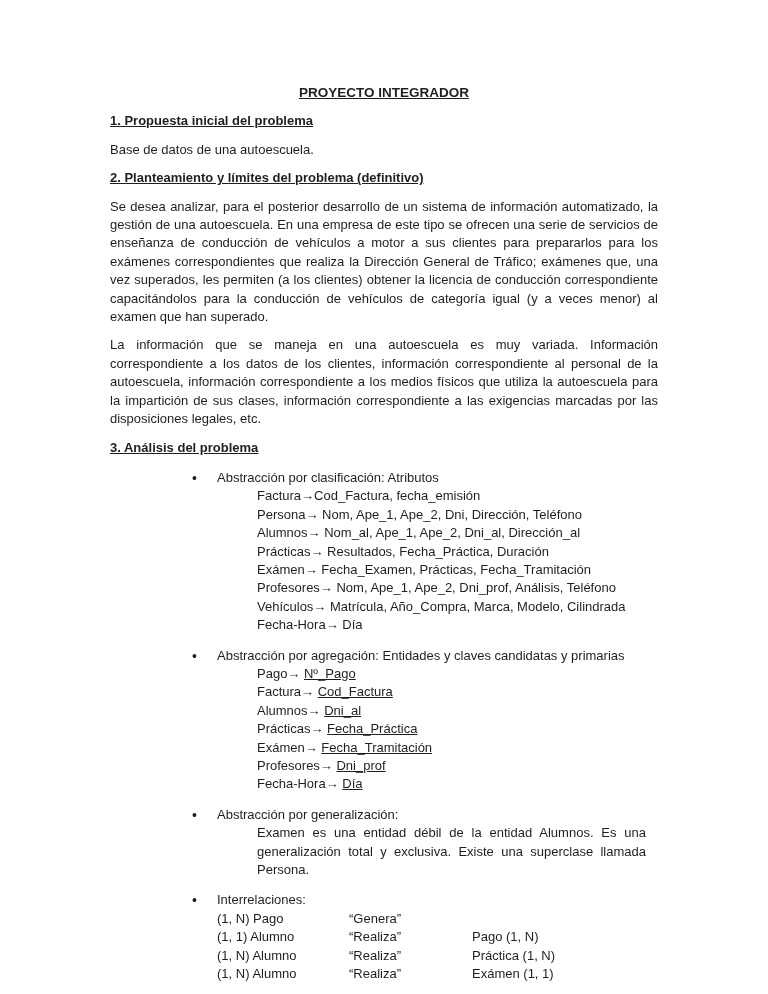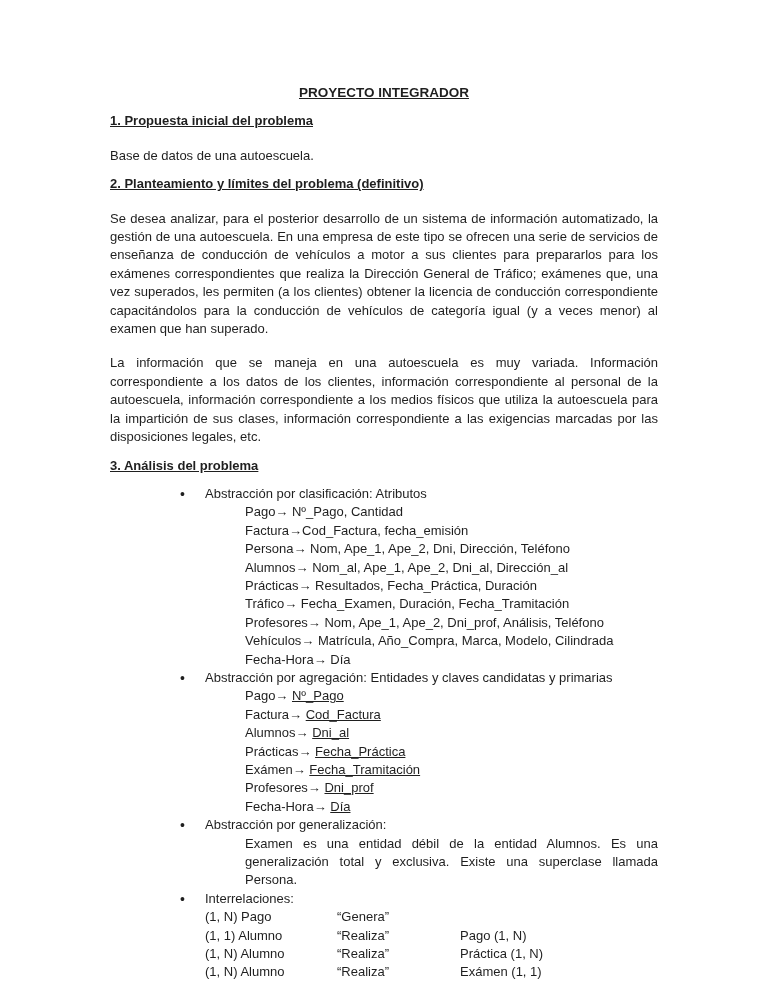--- a/index.html
+++ b/index.html
@@ -26,33 +26,33 @@
     font-size: 13.5px;
     text-decoration: underline;
     margin: 0 0 10px 0;
   }
   .heading {
     font-weight: bold;
     text-decoration: underline;
     margin: 0 0 10px 0;
   }
   .para {
-    margin: 16px 0 10px 0;
+    margin: 4px 0 10px 0;
   }
   .just {
     text-align: justify;
     text-justify: inter-word;
   }
   .blist {
     list-style: none;
     margin: 0;
     padding: 0;
   }
   .blist li {
-    margin: 0;
+    margin: 12px;
     padding: 0;
   }
   .bullet-label {
     position: relative;
     padding-left: 95px;
   }
   .bullet-label::before {
     content: "\2022";
     position: absolute;
     left: 70px;
@@ -86,26 +86,25 @@
   <div class="heading">2. Planteamiento y límites del problema (definitivo)</div>
   <p class="para just">Se desea analizar, para el posterior desarrollo de un sistema de información automatizado, la gestión de una autoescuela. En una empresa de este tipo se ofrecen una serie de servicios de enseñanza de conducción de vehículos a motor a sus clientes para prepararlos para los exámenes correspondientes que realiza la Dirección General de Tráfico; exámenes que, una vez superados, les permiten (a los clientes) obtener la licencia de conducción correspondiente capacitándolos para la conducción de vehículos de categoría igual (y a veces menor) al examen que han superado.</p>
   <p class="para just">La información que se maneja en una autoescuela es muy variada. Información correspondiente a los datos de los clientes, información correspondiente al personal de la autoescuela, información correspondiente a los medios físicos que utiliza la autoescuela para la impartición de sus clases, información correspondiente a las exigencias marcadas por las disposiciones legales, etc.</p>
 
   <div class="heading">3. Análisis del problema</div>
 
   <ul class="blist">
 
     <li>
       <div class="bullet-label">Abstracción por clasificación: Atributos</div>
-      <div class="sub-line">Pago→ Nº_Pago, Cantidad</div>
       <div class="sub-line">Factura→Cod_Factura, fecha_emisión</div>
       <div class="sub-line">Persona→ Nom, Ape_1, Ape_2, Dni, Dirección, Teléfono</div>
       <div class="sub-line">Alumnos→ Nom_al, Ape_1, Ape_2, Dni_al, Dirección_al</div>
       <div class="sub-line">Prácticas→ Resultados, Fecha_Práctica, Duración</div>
-      <div class="sub-line">Tráfico→ Fecha_Examen, Duración, Fecha_Tramitación</div>
+      <div class="sub-line">Exámen→ Fecha_Examen, Prácticas, Fecha_Tramitación</div>
       <div class="sub-line">Profesores→ Nom, Ape_1, Ape_2, Dni_prof, Análisis, Teléfono</div>
       <div class="sub-line">Vehículos→ Matrícula, Año_Compra, Marca,  Modelo, Cilindrada</div>
       <div class="sub-line">Fecha-Hora→ Día</div>
     </li>
 
     <li>
       <div class="bullet-label">Abstracción por agregación: Entidades y claves candidatas y primarias</div>
       <div class="sub-line"><span>Pago→ </span><span class="u">Nº_Pago</span></div>
       <div class="sub-line"><span>Factura→ </span><span class="u">Cod_Factura</span></div>
       <div class="sub-line"><span>Alumnos→ </span><span class="u">Dni_al</span></div>

